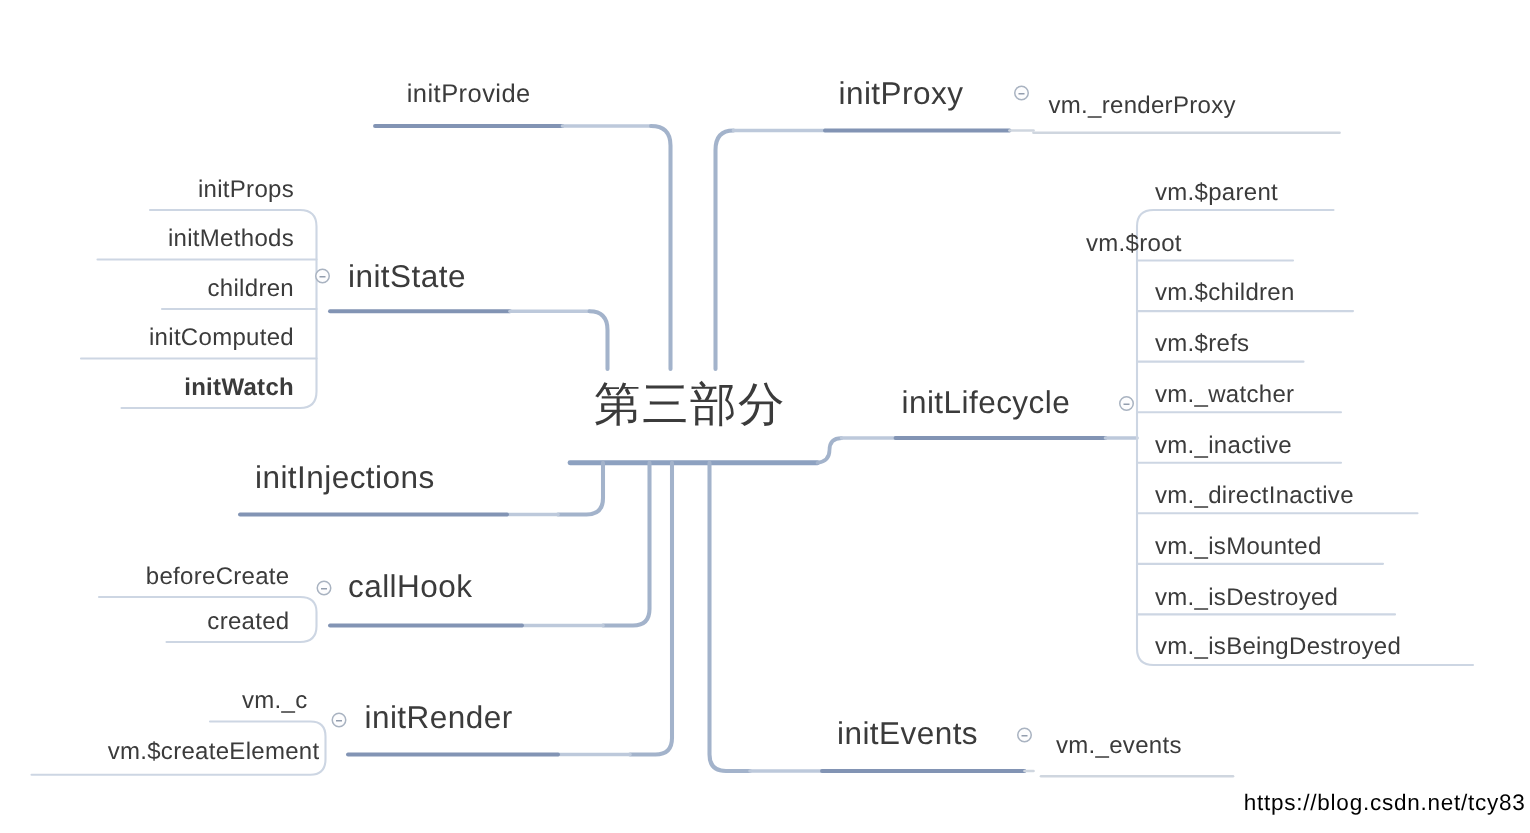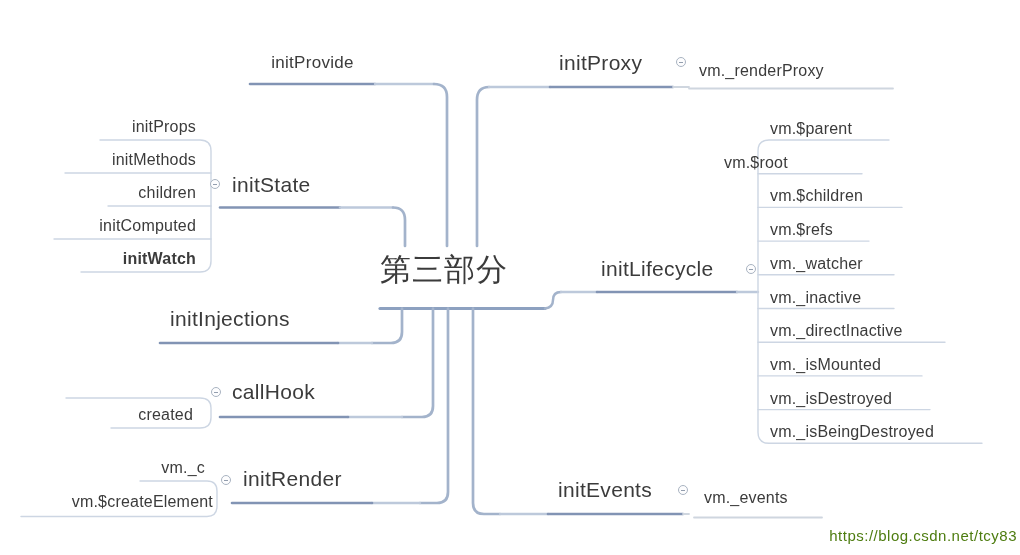--- a/index.html
+++ b/index.html
@@ -8,33 +8,33 @@
     font-family:"Liberation Sans", sans-serif;
   }
   .connector-layer{position:absolute;left:0;top:0;}
   .label{
     position:absolute;color:#3b3b3b;white-space:nowrap;line-height:1.15;
     letter-spacing:0.3px;
   }
   .lv1{font-size:21px;}
   .lv1sm{font-size:17px;}
   .lv2{font-size:16px;letter-spacing:0.2px;}
-  .central{font-size:31px;letter-spacing:1px;}
+  .central{font-size:31px;letter-spacing:1px;text-align:center;}
   .ctr{text-align:center;}
   .alignR{text-align:right;}
   .toggle{
     position:absolute;width:10px;height:10px;box-sizing:border-box;
     border:1px solid #a9b3c1;border-radius:50%;background:#fdfdfe;
   }
   .toggle::after{
     content:"";position:absolute;left:2px;right:2px;top:3.5px;height:1px;background:#939eae;
   }
   .watermark{
     position:absolute;left:825px;top:527px;width:192px;text-align:right;
-    font-size:15px;color:#4d7c0f;letter-spacing:0.5px;
+    font-size:15px;color:#000000;letter-spacing:0.5px;
   }
 </style>
 </head>
 <body>
 
 <div class="stage">
 
   <svg class="connector-layer" width="1020" height="555" viewBox="0 0 1020 555" fill="none" stroke-linecap="round">
 
     <g>
@@ -144,20 +144,21 @@
   <div class="label lv2" style="left:770px;top:221px;">vm.$refs</div>
   <div class="label lv2" style="left:770px;top:255px;">vm._watcher</div>
   <div class="label lv2" style="left:770px;top:289px;">vm._inactive</div>
   <div class="label lv2" style="left:770px;top:322px;">vm._directInactive</div>
   <div class="label lv2" style="left:770px;top:356px;">vm._isMounted</div>
   <div class="label lv2" style="left:770px;top:390px;">vm._isDestroyed</div>
   <div class="label lv2" style="left:770px;top:423px;">vm._isBeingDestroyed</div>
 
   <div class="label lv1" style="left:170px;top:307px;">initInjections</div>
 
+  <div class="label lv2 alignR" style="left:23px;top:376px;width:170px;">beforeCreate</div>
   <div class="label lv2 alignR" style="left:23px;top:406px;width:170px;">created</div>
   <span class="toggle" style="left:211px;top:387px;"></span>
   <div class="label lv1" style="left:232px;top:380px;">callHook</div>
 
   <div class="label lv2 alignR" style="left:30px;top:493px;width:183px;">vm.$createElement</div>
   <div class="label lv2 alignR" style="left:35px;top:459px;width:170px;">vm._c</div>
   <span class="toggle" style="left:221px;top:475px;"></span>
   <div class="label lv1" style="left:243px;top:467px;">initRender</div>
 
   <div class="label lv1" style="left:558px;top:478px;">initEvents</div>

